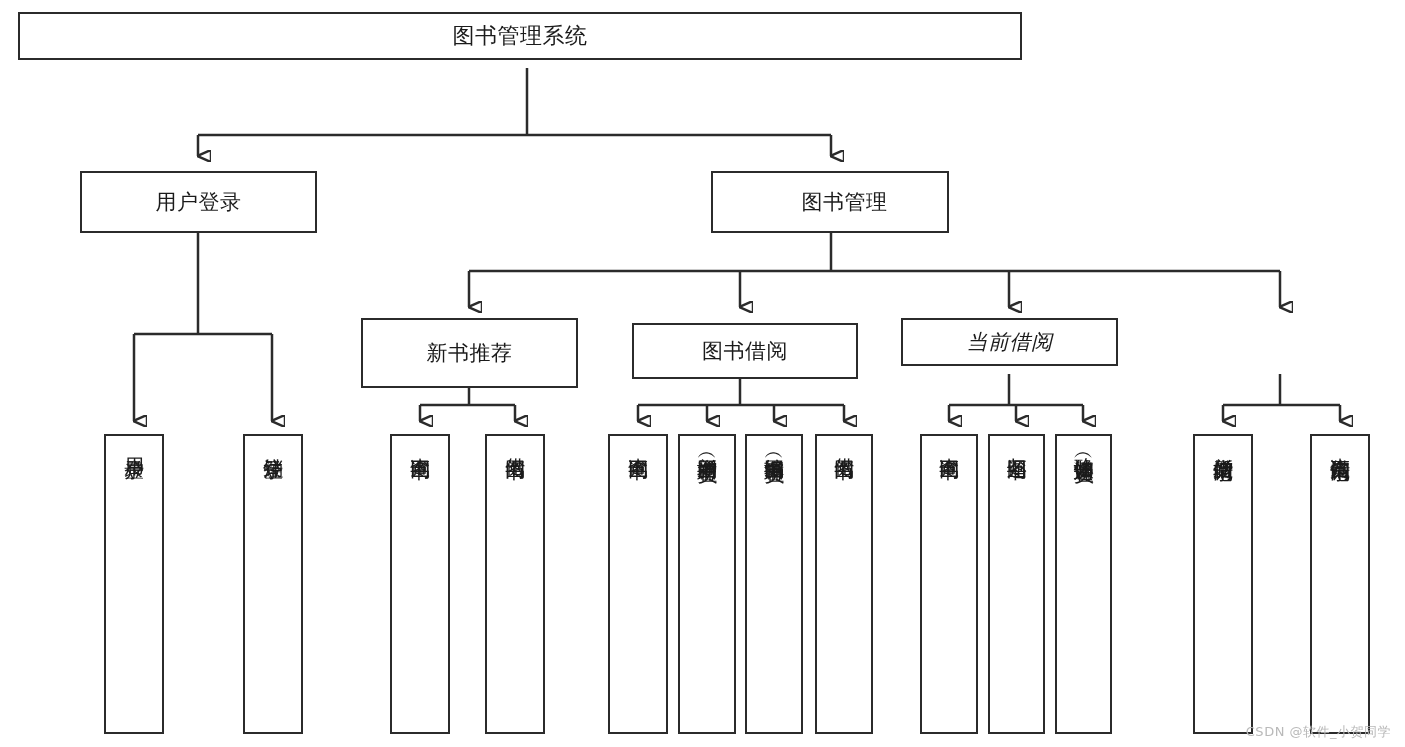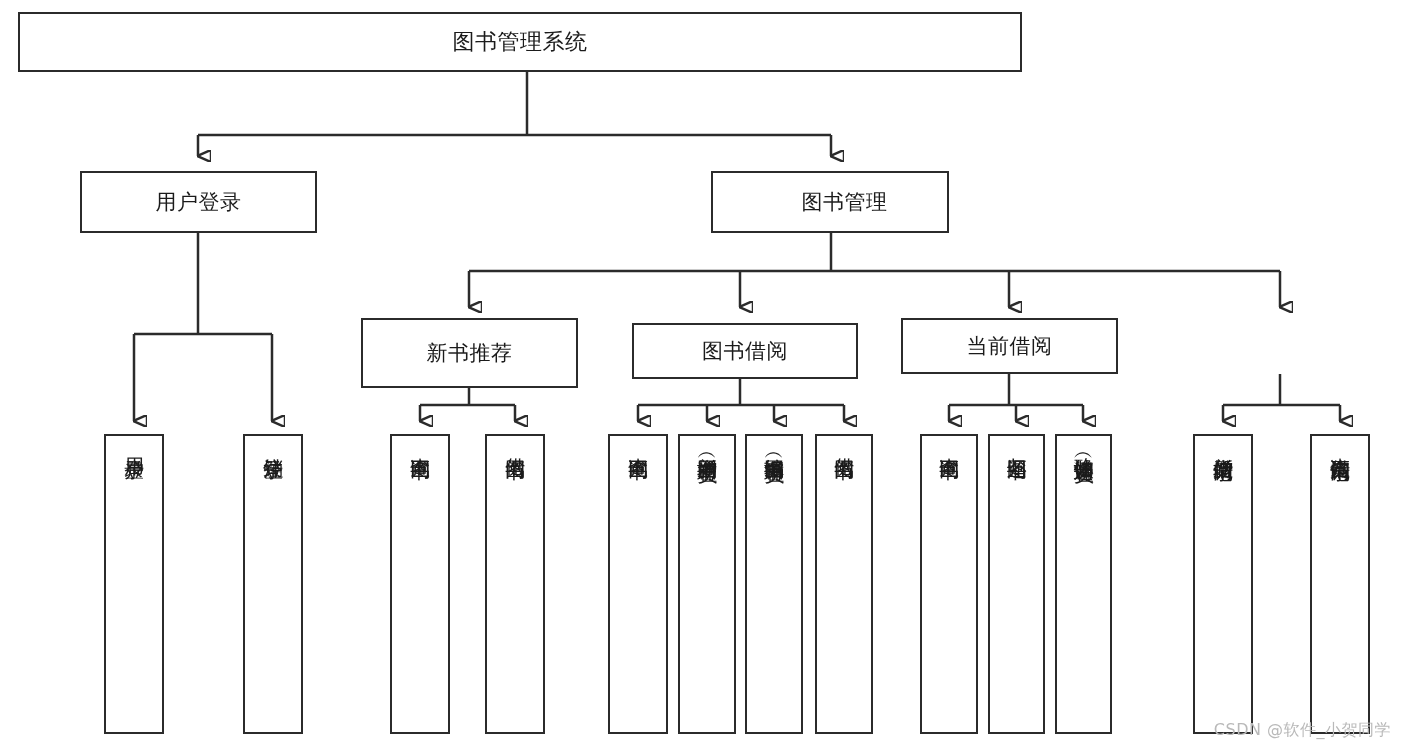--- a/index.html
+++ b/index.html
@@ -64,21 +64,21 @@
   svg.links path, svg.links line {
     stroke: #2b2b2b;
     stroke-width: 2.5;
     fill: none;
   }
   
   #watermark {
     position: absolute;
     right: 14px;
     bottom: 6px;
-    font-size: 16px;
+    font-size: 13px;
     color: #b9b9b9;
     letter-spacing: 0.5px;
     white-space: nowrap;
   }
 </style>
 </head>
 <body>
 
 <div id="canvas">
 
@@ -124,41 +124,41 @@
     <path d="M 949 405 L 949 421" marker-end="url(#arrow)"></path>
     <path d="M 1016 405 L 1016 421" marker-end="url(#arrow)"></path>
     <path d="M 1083 405 L 1083 421" marker-end="url(#arrow)"></path>
 
     <line x1="1280" y1="374" x2="1280" y2="405"></line>
     <line x1="1223" y1="405" x2="1340" y2="405"></line>
     <path d="M 1223 405 L 1223 421" marker-end="url(#arrow)"></path>
     <path d="M 1340 405 L 1340 421" marker-end="url(#arrow)"></path>
   </svg>
 
-  <div class="node root" style="left:18px; top:12px; width:1004px; height:60px;">
+  <div class="node root" style="left:18px; top:12px; width:1004px; height:48px;">
     <span class="label">图书管理系统</span>
   </div>
 
   <div class="node" style="left:80px; top:171px; width:237px; height:62px;">
     <span class="label">用户登录</span>
   </div>
 
   <div class="node" style="left:711px; top:171px; width:238px; height:62px;padding-left:29px;">
     <span class="label">图书管理</span>
   </div>
 
   <div class="node" style="left:361px; top:318px; width:217px; height:70px;">
     <span class="label">新书推荐</span>
   </div>
 
   <div class="node" style="left:632px; top:323px; width:226px; height:56px;">
     <span class="label">图书借阅</span>
   </div>
 
-  <div class="node" style="left:901px; top:318px; width:217px; height:56px;">
+  <div class="node" style="left:901px; top:318px; width:217px; height:48px;font-style:italic;">
     <span class="label">当前借阅</span>
   </div>
 
 
   <div class="node vertical" style="left:104px; top:434px; width:60px; height:300px;">
     <span class="label">用户登录</span>
   </div>
 
   <div class="node vertical" style="left:243px; top:434px; width:60px; height:300px;">
     <span class="label">注销登录</span>

